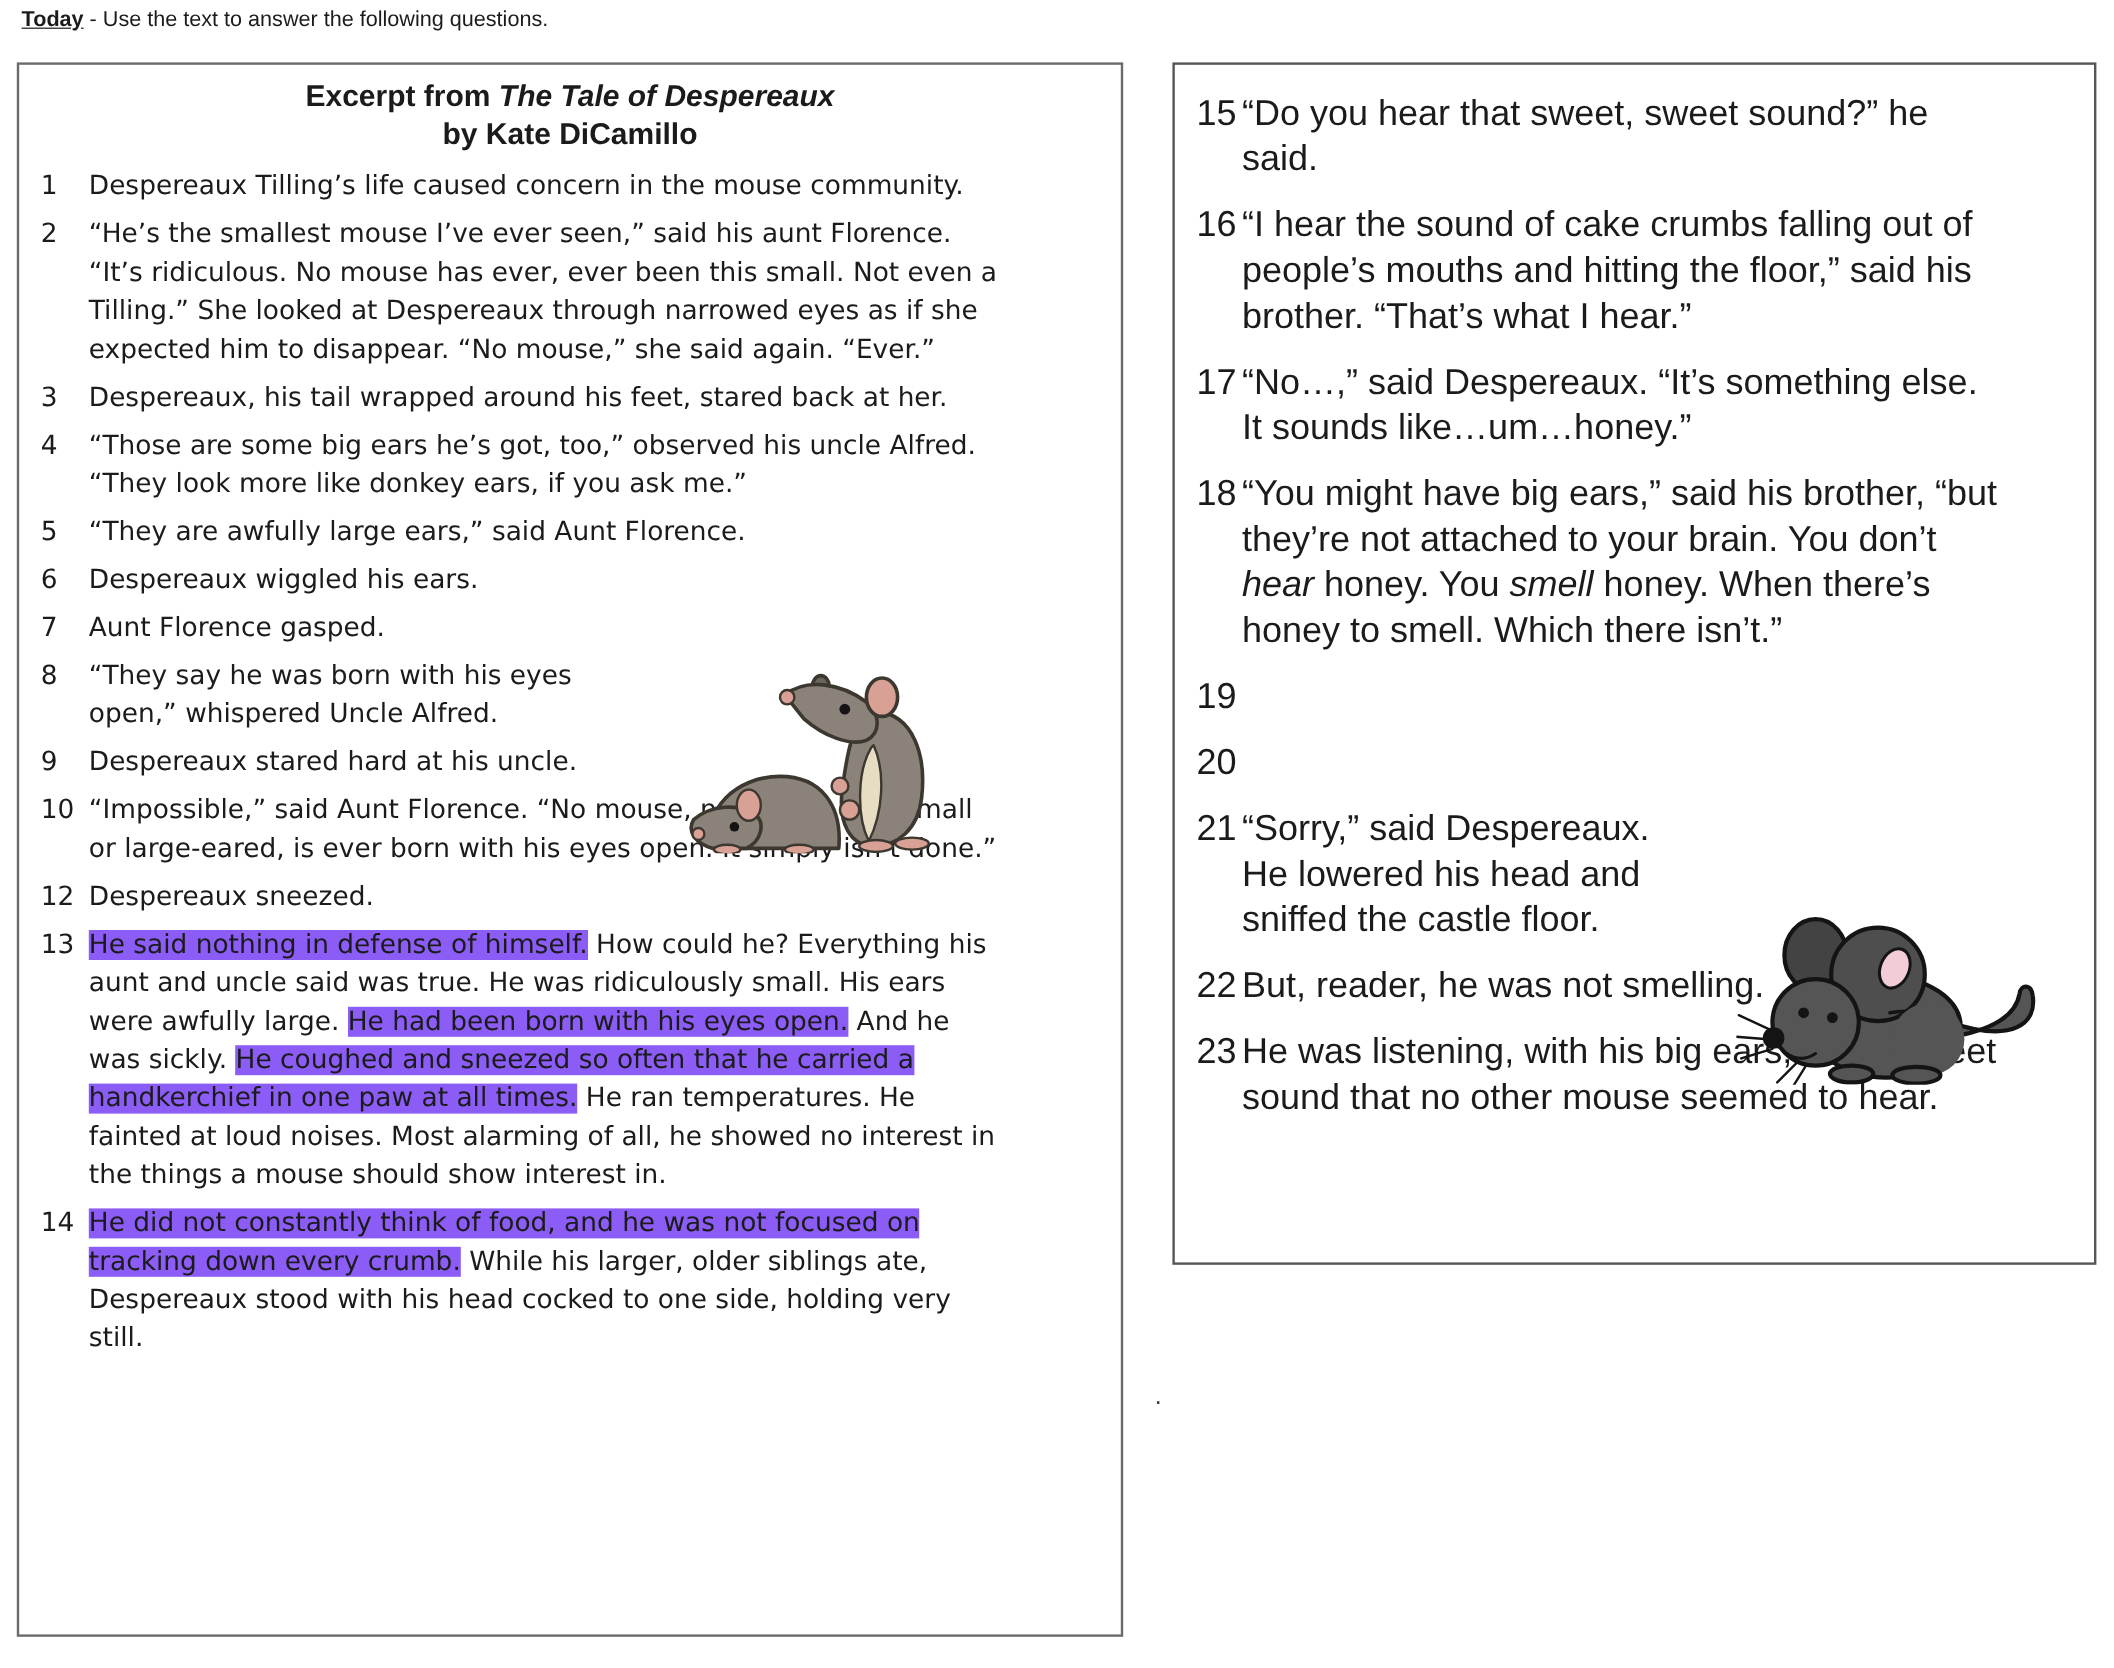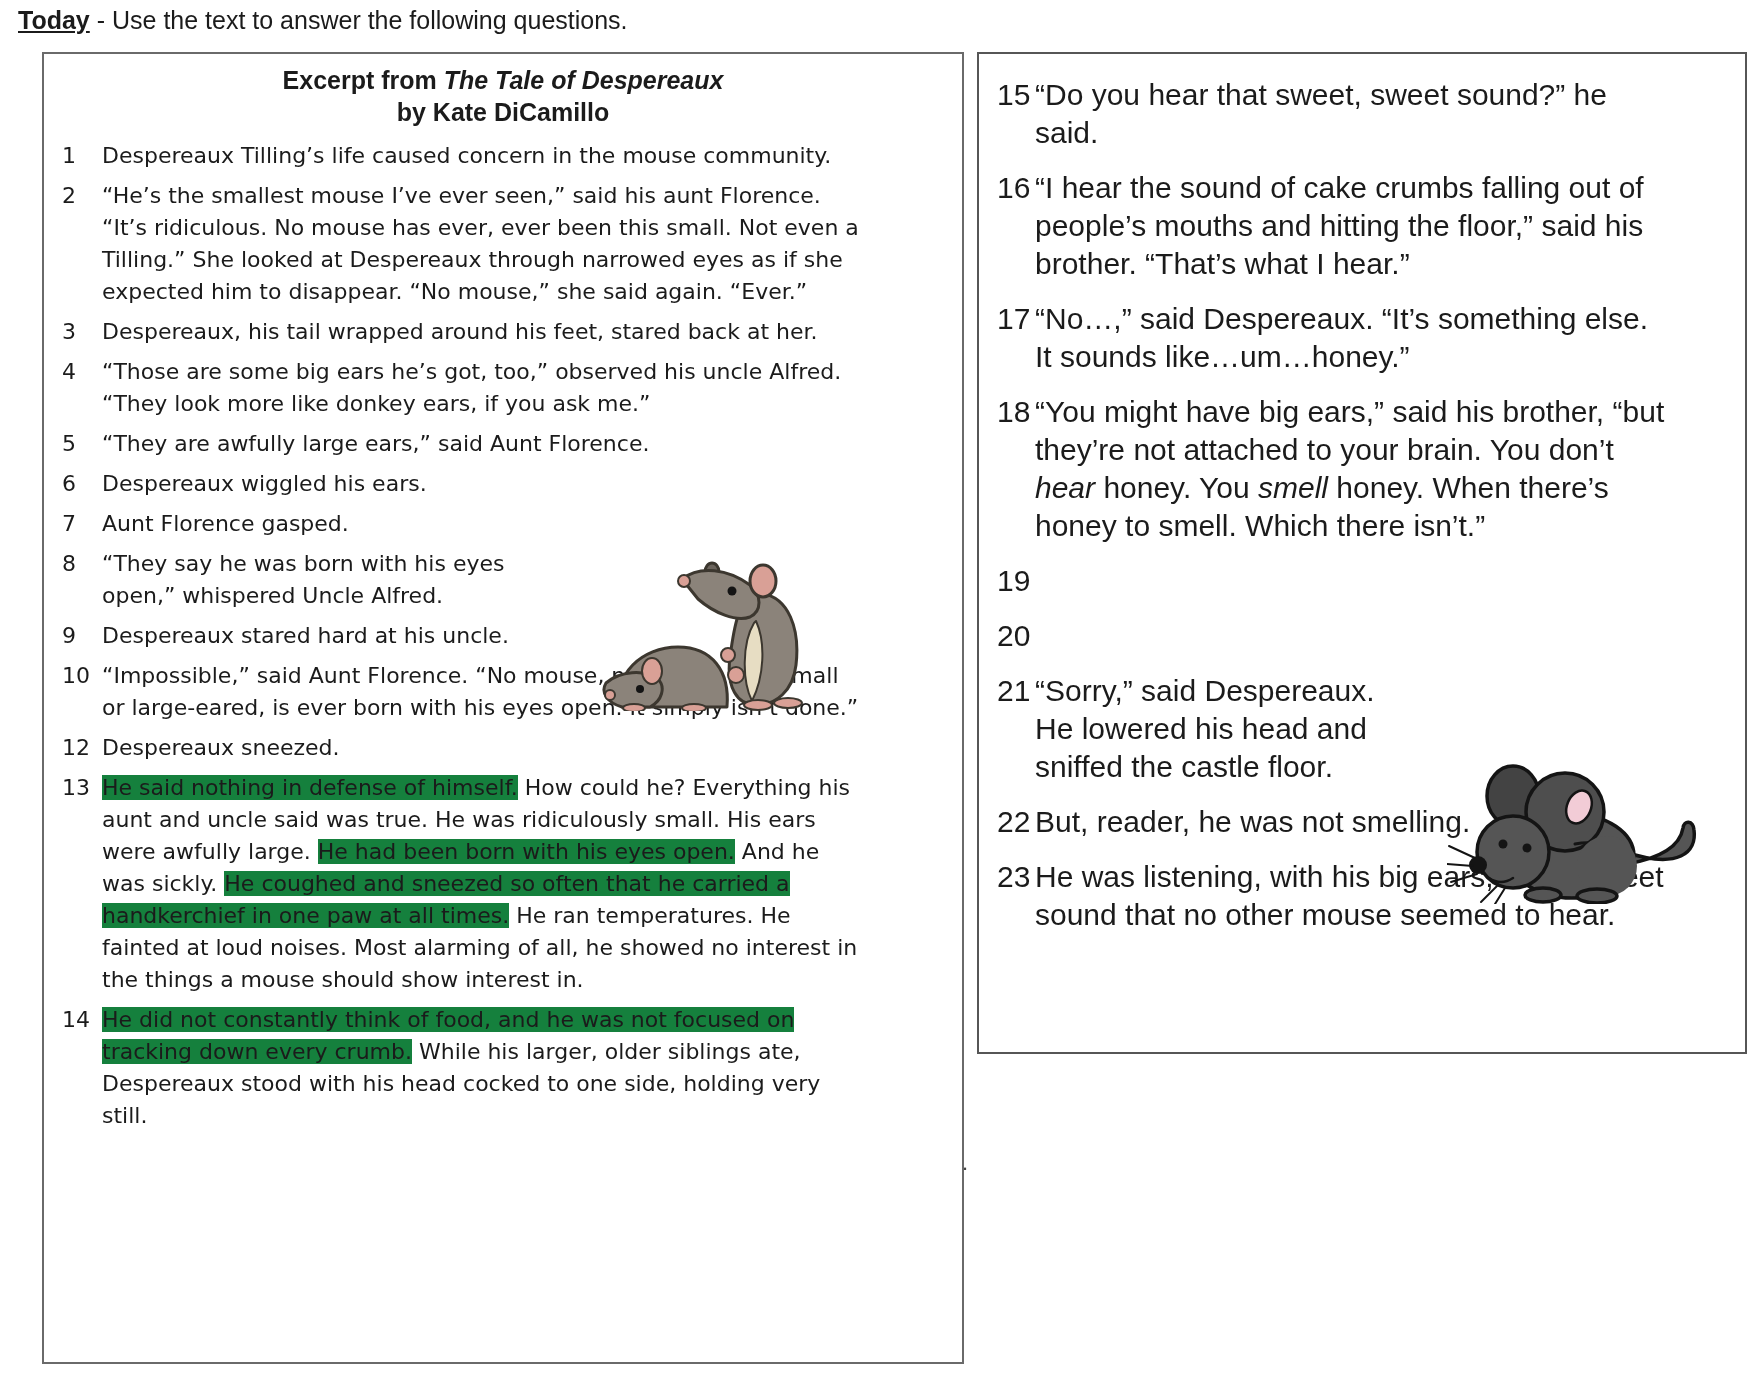--- a/index.html
+++ b/index.html
@@ -1,44 +1,44 @@
 <!DOCTYPE html>
 <html><head>
 <meta charset="utf-8">
 <style>
   html,body{margin:0;padding:0;}
   body{
     width:1762px;height:1390px;position:relative;background:#ffffff;
     font-family:"Liberation Sans", sans-serif;color:#1b1b1b;overflow:hidden;
   }
-  .header{position:absolute;left:18px;top:6px;font-size:25px;white-space:nowrap;}
+  .header{position:absolute;left:18px;top:6px;font-size:18px;white-space:nowrap;}
   .header .lead{font-weight:bold;text-decoration:underline;}
   .passage-box{position:absolute;box-sizing:border-box;background:#fff;}
   .box-left{
     left:14px;top:52px;width:922px;height:1312px;border:2px solid #6a6a6a;
-    font-family:"DejaVu Sans", sans-serif;font-size:22px;line-height:32px;margin-left:28px;
+    font-family:"DejaVu Sans", sans-serif;font-size:22px;line-height:32px;
   }
   .box-right{
     left:977px;top:52px;width:770px;height:1002px;border:2px solid #565656;
     font-family:"Liberation Sans", sans-serif;font-size:30px;line-height:38px;
   }
   .box-title{
     text-align:center;font-family:"Liberation Sans", sans-serif;
     font-weight:bold;font-size:25px;line-height:32px;margin-top:10px;
   }
   .box-title .work-title{font-style:italic;}
   .para-list{margin-top:12px;}
   .box-right .para-list{margin-top:22px;}
   .row{display:flex;margin-bottom:8px;}
   .box-right .row{margin-bottom:17px;}
   .num{flex:none;width:58px;padding-left:18px;box-sizing:border-box;}
   .box-right .num{width:56px;}
   .txt{max-width:762px;}
   .box-right .txt{max-width:632px;}
-  .hl{background:#15803d;}
+  .hl{background:#8b5cf6;}
   .clipart{position:absolute;}
   .clipart svg{display:block;width:100%;height:100%;}
   .stray-dot{position:absolute;left:962px;top:1150px;font-size:22px;color:#444;}
 </style>
 </head>
 <body>
 
 <div class="header">
   <span class="lead">Today</span><span> - Use the text to answer the following questions.</span>
 </div>

